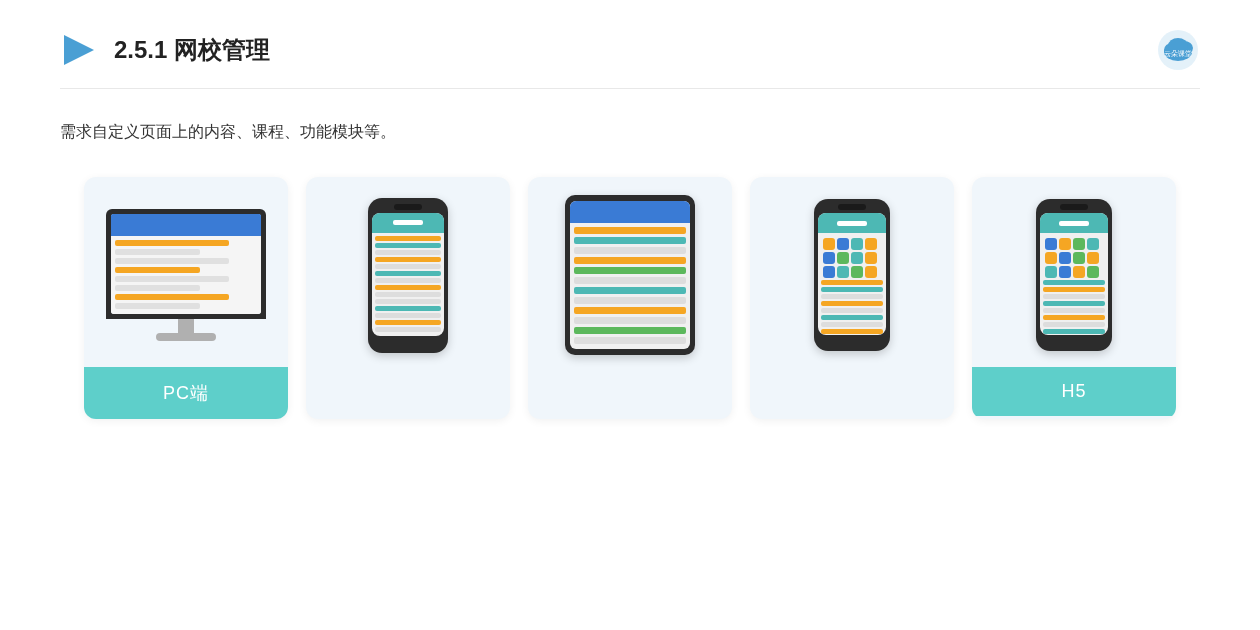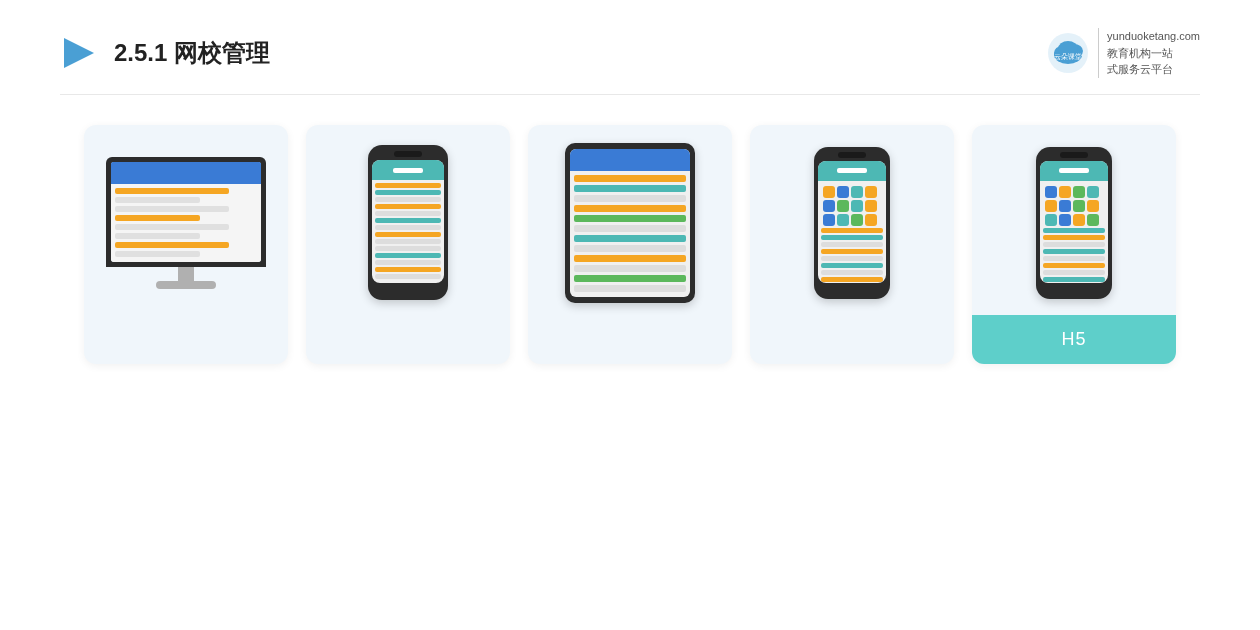--- a/index.html
+++ b/index.html
@@ -286,29 +286,25 @@
 
     <div class="logo-area">
       <svg class="logo-icon" viewBox="0 0 44 44" xmlns="http://www.w3.org/2000/svg">
         <circle cx="22" cy="22" r="20" fill="#4a9fd4" opacity="0.15"></circle>
         <ellipse cx="22" cy="24" rx="14" ry="9" fill="#4a9fd4"></ellipse>
         <ellipse cx="16" cy="22" rx="8" ry="7" fill="#4a9fd4"></ellipse>
         <ellipse cx="28" cy="20" rx="9" ry="7" fill="#4a9fd4"></ellipse>
         <ellipse cx="22" cy="18" rx="10" ry="8" fill="#4a9fd4"></ellipse>
         <text x="22" y="28" text-anchor="middle" font-size="7" fill="#fff" font-family="sans-serif">云朵课堂</text>
       </svg>
-      <div class="logo-text">
-        <span>yunduoketang.com</span>
-        <span>教育机构一站</span>
-        <span>式服务云平台</span>
-      </div>
     </div>
   </div>
 
   <div class="description">
+    <div>需求自定义页面上的内容、课程、功能模块等。</div>
   </div>
 
   <div class="cards-grid">
 
     <div class="card">
       <div class="card-device">
         <div class="monitor">
           <div class="monitor-screen-outer">
             <div class="monitor-screen-inner">
               <div class="monitor-screen-content">
@@ -323,20 +319,21 @@
                   <div class="screen-row orange w80"></div>
                   <div class="screen-row w60"></div>
                 </div>
               </div>
             </div>
           </div>
           <div class="monitor-stand-neck"></div>
           <div class="monitor-stand-base"></div>
         </div>
       </div>
+      <div class="card-label">PC端</div>
     </div>
 
     <div class="card">
       <div class="card-device">
         <div class="phone">
           <div class="phone-outer">
             <div class="phone-notch"></div>
             <div class="phone-screen">
               <div class="phone-screen-header">
                 <div class="phone-screen-header-dot"></div>

